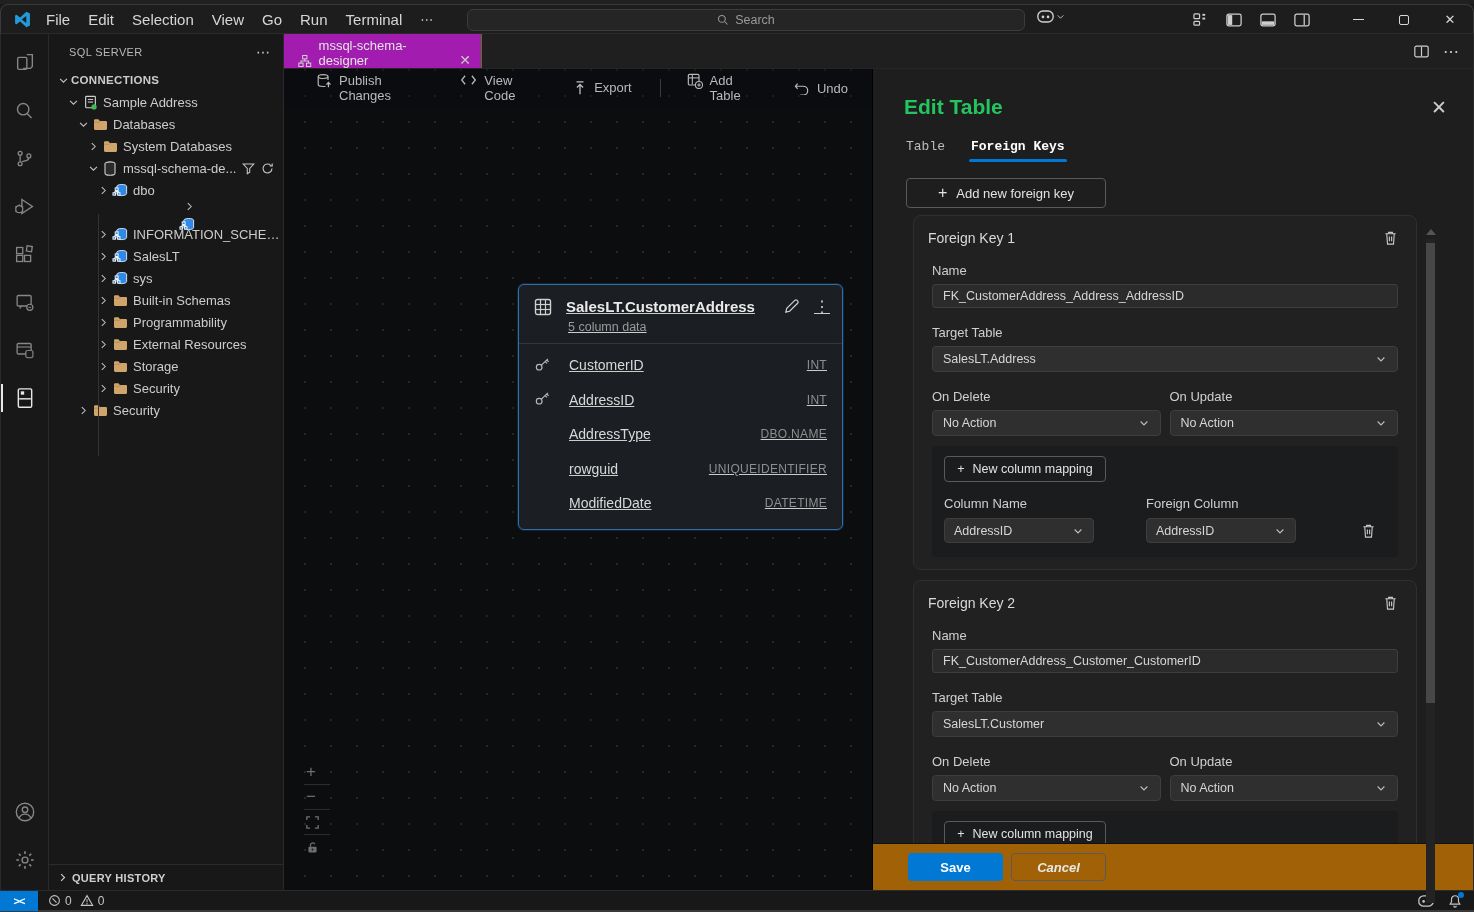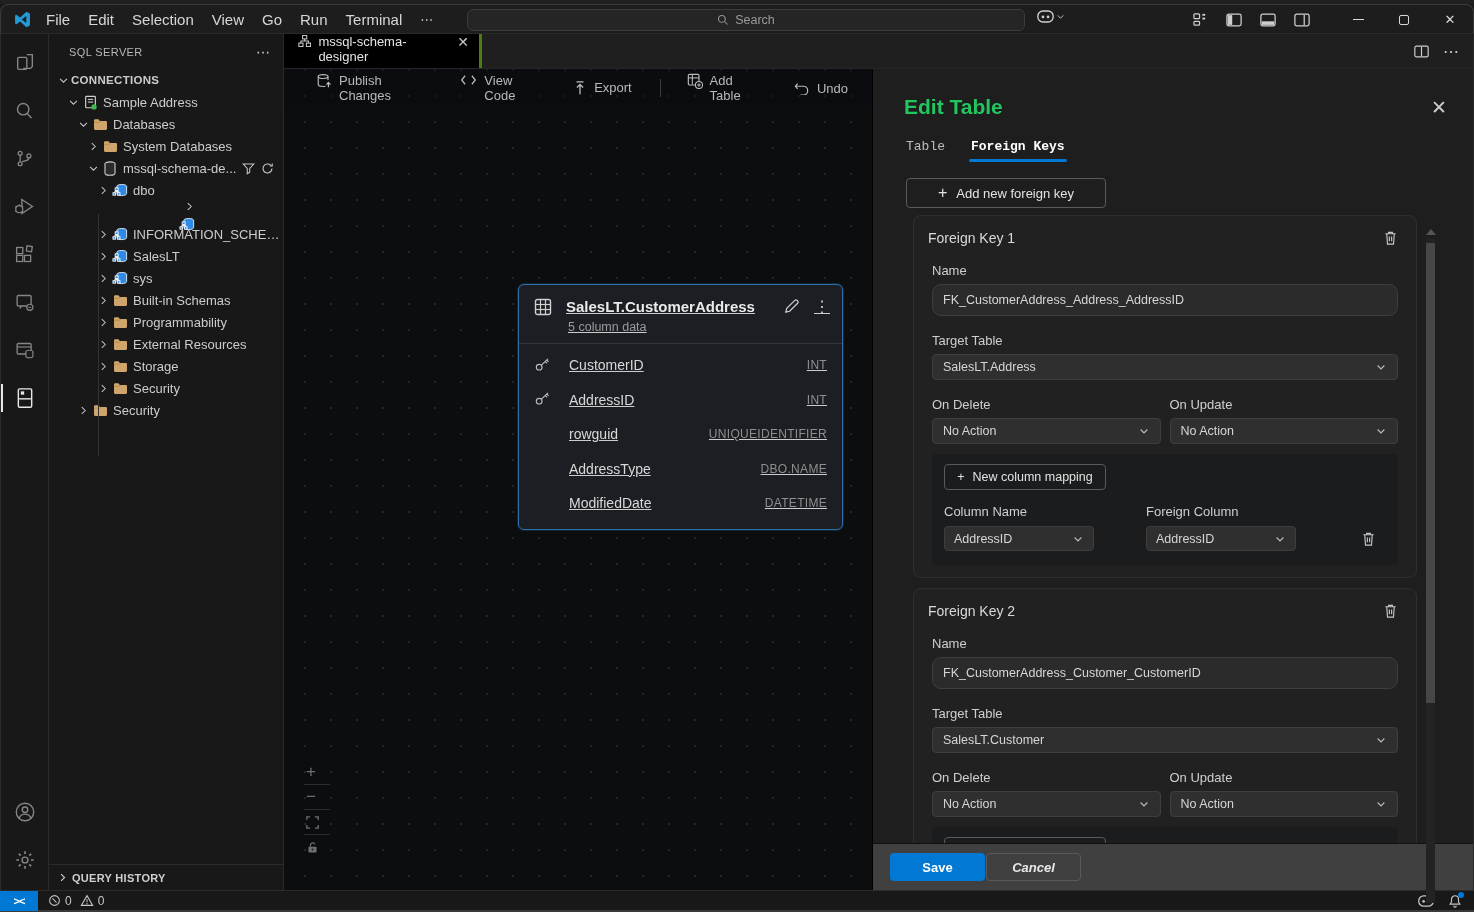--- a/index.html
+++ b/index.html
@@ -50,21 +50,21 @@
   .tree-row .tlabel { overflow:hidden; text-overflow:ellipsis; }
   .tree-row .trailing { display:flex; gap:6px; margin-left:6px; color:#c5c5c5; }
   .tree-row.bold .tlabel { font-weight:bold; font-size:11.5px; letter-spacing:.3px; }
   .guide { position:absolute; width:1px; background:#333; }
   .sb-footer { height:26px; border-top:1px solid #2b2b2b; display:flex; align-items:center; padding-left:8px; gap:4px;
                color:#cfcfcf; font-size:11px; font-weight:bold; letter-spacing:.3px; }
 
   
   .editor { flex:1; display:flex; flex-direction:column; background:#1f1f1f; min-width:0; }
   .tabbar { height:35px; background:#1f1f1f; display:flex; align-items:stretch; border-bottom:1px solid #252525; }
-  .tab { width:198px; background:#000000; border-right:3px solid #4d7c0f; display:flex; align-items:flex-start; gap:7px;
+  .tab { width:198px; background:#a21caf; border-right:1px solid #4d7c0f; display:flex; align-items:flex-end; gap:7px;
          padding:0 10px 0 14px; font-size:13px; color:#e4e4e4; }
   .tab .close-x { margin-left:auto; color:#c8c8c8; font-size:14px; }
   .tab-actions { margin-left:auto; display:flex; align-items:center; gap:14px; padding-right:14px; color:#cccccc; }
   .content { flex:1; display:flex; min-height:0; }
 
   
   .canvas { width:591px; position:relative; background:#0b0d0f; border-right:1px solid #000;
             background-image:radial-gradient(circle, #262626 1px, transparent 1.3px); background-size:26px 26px; background-position:8px 14px; }
   .canvas-toolbar { position:absolute; top:0; left:0; right:0; height:38px; display:flex; align-items:center; padding-left:22px; gap:0;
                     font-size:13px; color:#b9b9b9; background:rgba(10,12,14,.4); }
@@ -99,42 +99,42 @@
   .ptab.active { color:#ffffff; font-weight:bold; }
   .ptab.active::after { content:""; position:absolute; left:-2px; right:-2px; bottom:0; height:3px; background:#0078d4; border-radius:2px; }
   .add-fk-btn { margin:16px 0 0 33px; width:200px; height:30px; border:1px solid #5a5a5a; border-radius:4px; background:transparent;
                 color:#e2e2e2; font-size:13px; display:flex; align-items:center; justify-content:center; gap:9px; font-family:inherit; }
   .scroll-area { flex:1; overflow:hidden; padding:7px 56px 0 40px; min-height:0; }
   .fk-card { background:#212121; border:1px solid #2f2f2f; border-radius:8px; padding:14px 18px 12px 13px; margin-bottom:10px; }
   .fk-headrow { display:flex; align-items:center; padding-left:1px; }
   .fk-heading { flex:1; font-size:14px; color:#d9d9d9; }
   .trash-btn { color:#c9c9c9; display:flex; }
   .fk-label { font-size:13px; color:#cfcfcf; margin:17px 0 6px 5px; }
-  .fk-input { height:32px; background:#2b2b2b; border:1px solid #3e3e3e; border-radius:9px; display:flex; align-items:center;
+  .fk-input { height:24px; background:#2b2b2b; border:1px solid #3e3e3e; border-radius:3px; display:flex; align-items:center;
               padding:0 10px; font-size:12.5px; color:#d6d6d6; margin-left:5px; }
   .fk-select { height:26px; background:#2f2f2f; border:1px solid #3e3e3e; border-radius:4px; display:flex; align-items:center;
                padding:0 10px; font-size:12.5px; color:#d6d6d6; margin-left:5px; }
   .fk-select .sel-val { flex:1; }
   .fk-select .sel-chev { color:#bdbdbd; }
   .fk-tworow { display:flex; }
   .fk-col { width:234px; }
   .fk-col + .fk-col { margin-left:4px; }
   .map-panel { margin:10px 0 0 5px; background:#1a1c1e; border-radius:4px; padding:10px 12px 14px 12px; }
   .map-btn { width:162px; height:26px; border:1px solid #5a5a5a; border-radius:4px; background:transparent; color:#e2e2e2;
              font-size:12.5px; display:flex; align-items:center; justify-content:center; gap:8px; font-family:inherit; }
   .map-labels { display:flex; margin-top:14px; }
   .map-label { font-size:13px; color:#cfcfcf; width:202px; }
   .map-row { display:flex; align-items:center; margin-top:7px; }
   .map-select { width:150px; height:25px; background:#2f2f2f; border:1px solid #3e3e3e; border-radius:4px; display:flex;
                 align-items:center; padding:0 9px; font-size:12.5px; color:#d6d6d6; }
   .map-select .sel-val { flex:1; }
   .map-gap { width:52px; }
   .map-trash { margin-left:auto; margin-right:10px; }
 
-  .panel-footer { height:47px; border-top:1px solid #111; background:#404040; display:flex; align-items:center; padding-left:17px; gap:1px; }
+  .panel-footer { height:47px; border-top:1px solid #111; background:#a16207; display:flex; align-items:center; padding-left:35px; gap:8px; }
   .btn-save { width:95px; height:28px; background:#0078d4; border:none; border-radius:4px; color:#fff; font-size:13px; font-weight:bold; font-family:inherit; }
   .btn-cancel { width:95px; height:28px; background:transparent; border:1px solid #5a5a5a; border-radius:4px; color:#e8e8e8; font-size:13px; font-weight:bold; font-family:inherit;font-style:italic; }
 
   .pscrollbar { position:absolute; right:37px; top:160px; width:11px; height:682px; }
   .ps-up { width:0;height:0;border-left:5px solid transparent;border-right:5px solid transparent;border-bottom:6px solid #555; margin:0 auto 4px auto; }
   .ps-track { width:9px; margin:0 auto; height:664px; background:#232323; position:relative; }
   .ps-thumb { position:absolute; top:4px; left:0; width:9px; height:460px; background:#474747; }
 
   
   .statusbar { height:20px; background:#181818; border-top:1px solid #2b2b2b; display:flex; align-items:center; font-size:12px; color:#c5c5c5; }
@@ -691,27 +691,27 @@
                     <svg width="17" height="15" viewBox="0 0 20 18">
                       <circle cx="6" cy="11" r="3.4" fill="none" stroke="currentColor" stroke-width="1.4"></circle>
                       <path d="M8.7 8.5 16.5 1M13 4l2.5 2.5M15 2.2l2.3 2.3" fill="none" stroke="currentColor" stroke-width="1.4"></path>
                     </svg>
                   </span>
                   <span class="tc-colname">AddressID</span>
                   <span class="tc-coltype">INT</span>
                 </div>
                 <div class="tc-row">
                   <span class="tc-keyslot"></span>
+                  <span class="tc-colname">AddressType</span>
+                  <span class="tc-coltype">DBO.NAME</span>
+                </div>
+                <div class="tc-row">
+                  <span class="tc-keyslot"></span>
                   <span class="tc-colname">rowguid</span>
                   <span class="tc-coltype">UNIQUEIDENTIFIER</span>
-                </div>
-                <div class="tc-row">
-                  <span class="tc-keyslot"></span>
-                  <span class="tc-colname">AddressType</span>
-                  <span class="tc-coltype">DBO.NAME</span>
                 </div>
                 <div class="tc-row">
                   <span class="tc-keyslot"></span>
                   <span class="tc-colname">ModifiedDate</span>
                   <span class="tc-coltype">DATETIME</span>
                 </div>
               </div>
           </div>
 
           <div class="zoomctrl">

